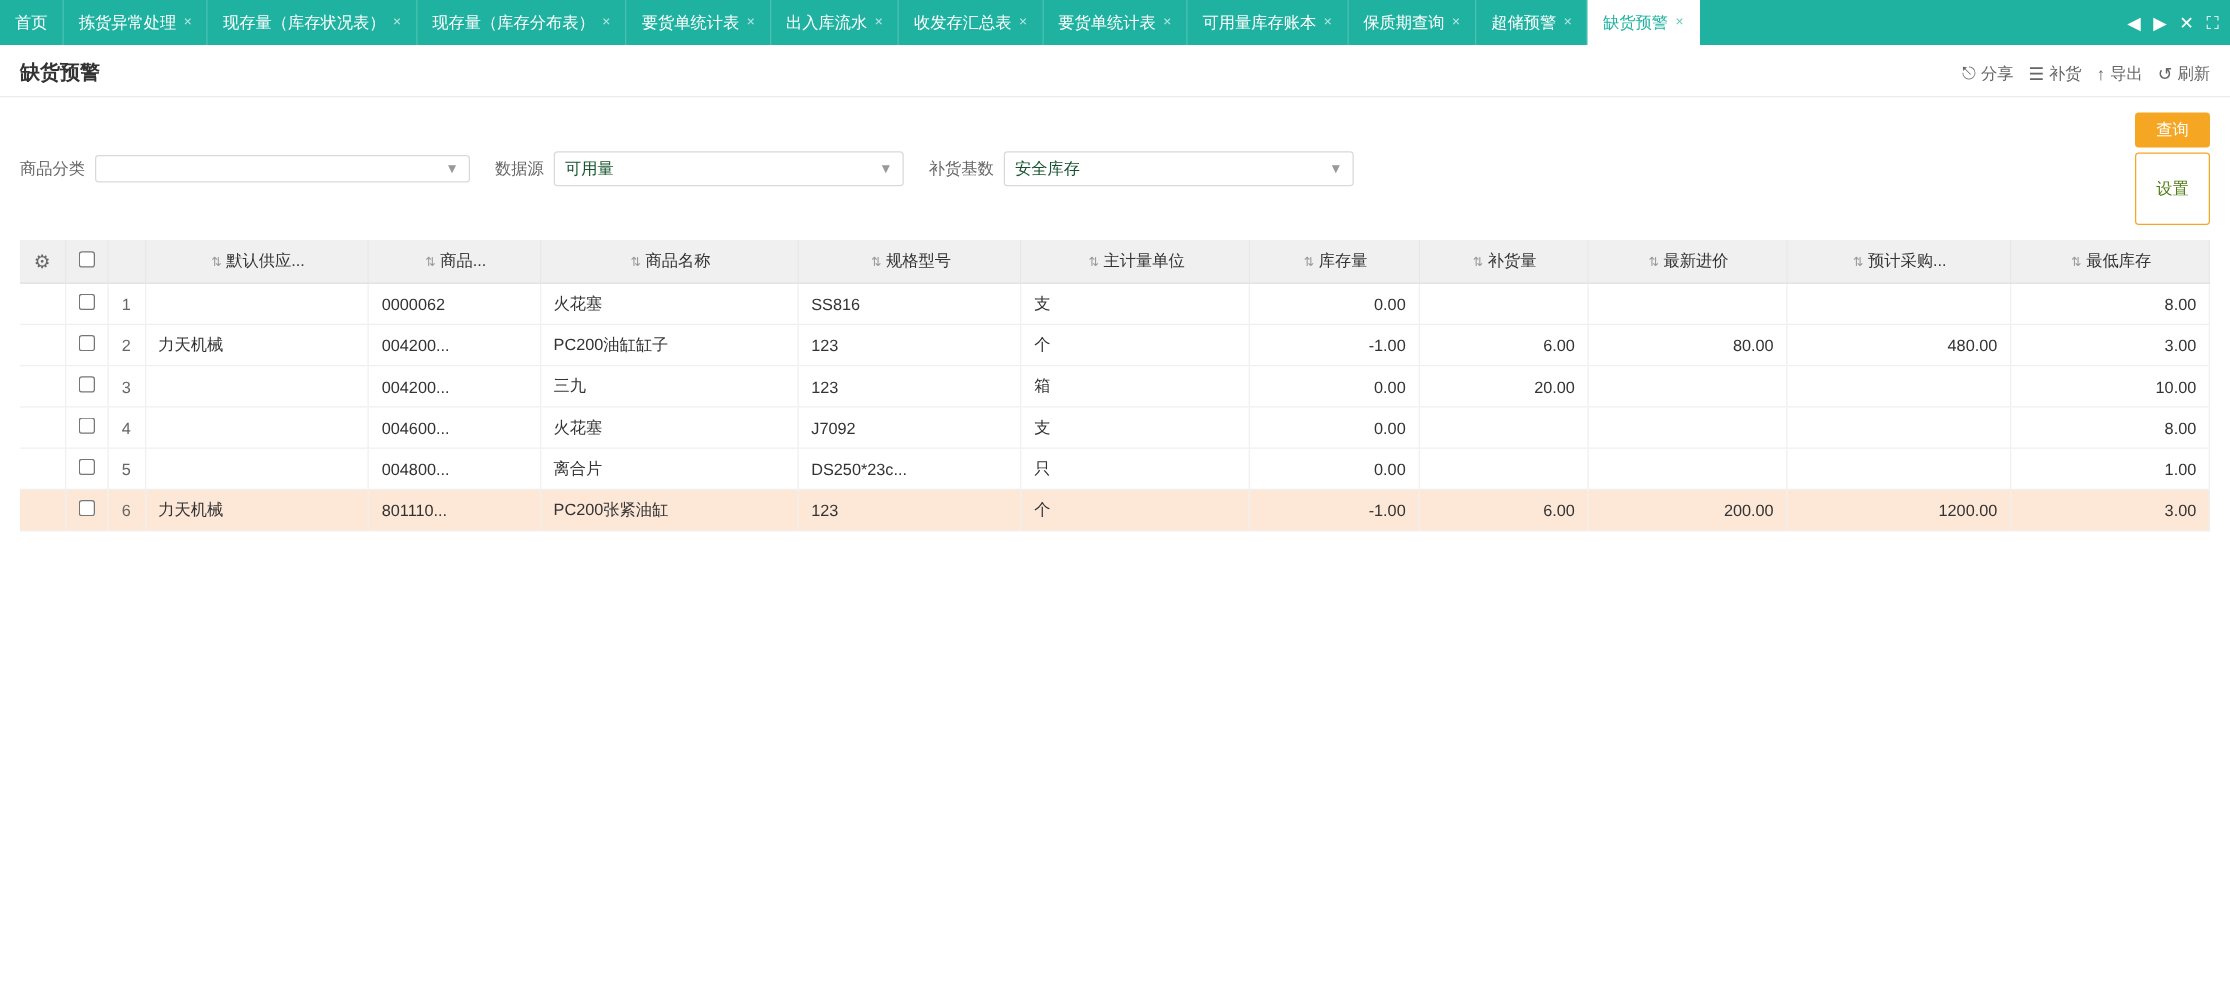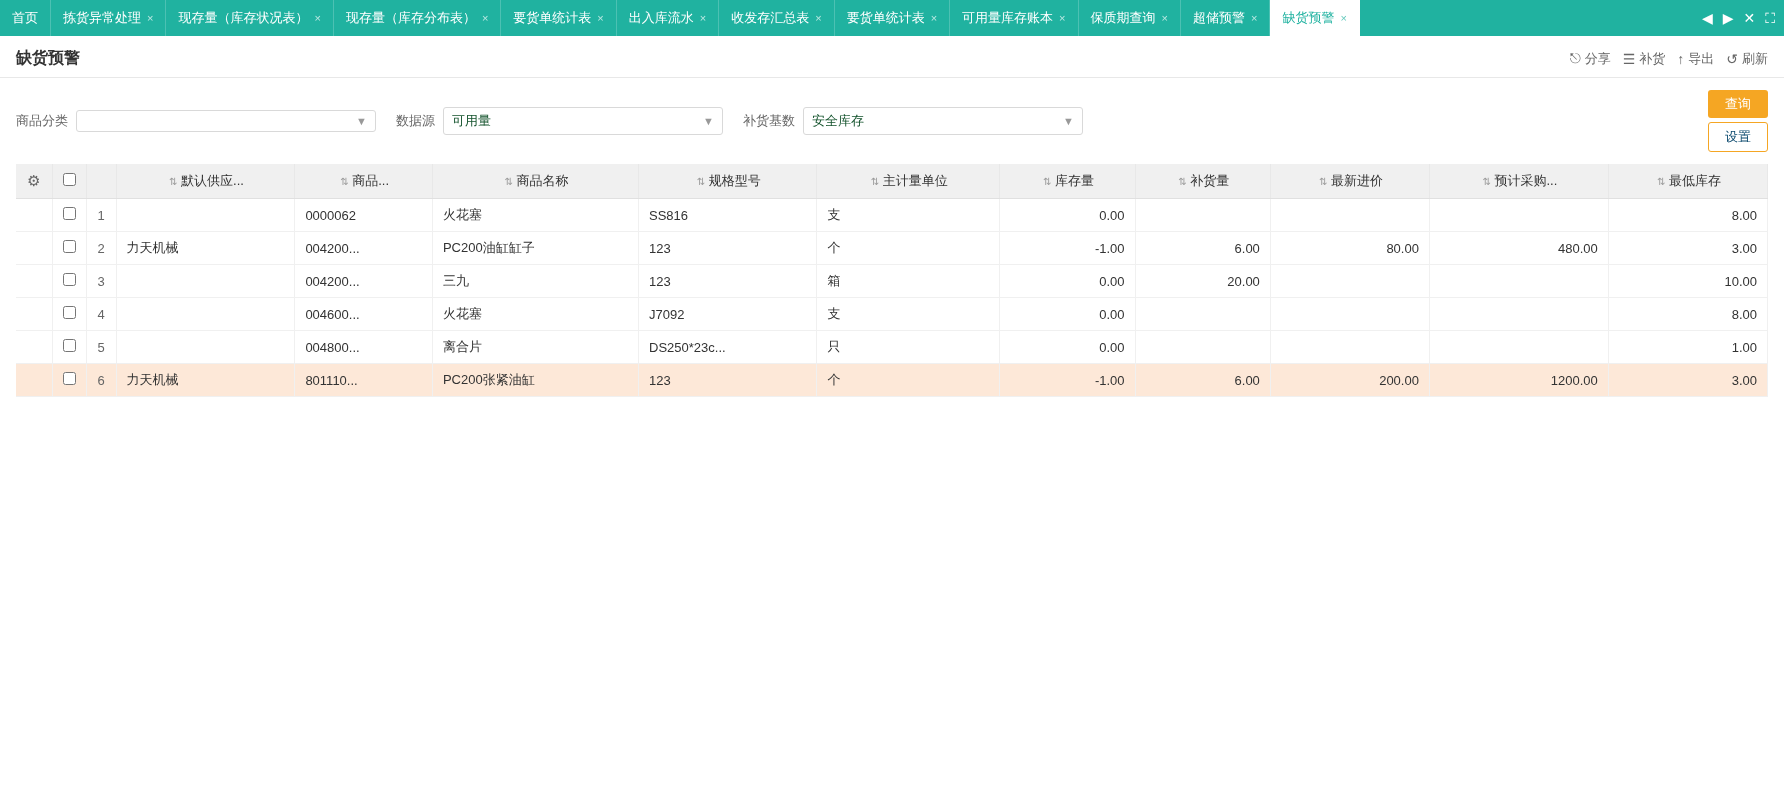--- a/index.html
+++ b/index.html
@@ -141,24 +141,24 @@
       background: #f5a623;
       color: #fff;
       border: none;
       border-radius: 3px;
       padding: 5px 16px;
       cursor: pointer;
       font-size: 13px;
     }
     .btn-settings {
       background: #fff;
-      color: #0c4a6e;
+      color: #4d7c0f;
       border: 1px solid #f5a623;
       border-radius: 3px;
-      padding: 5px 16px;
+      padding: 19px 16px;
       cursor: pointer;
       font-size: 13px;
     }
 
     
     .table-container {
       padding: 0 16px;
     }
     table {
       width: 100%;

